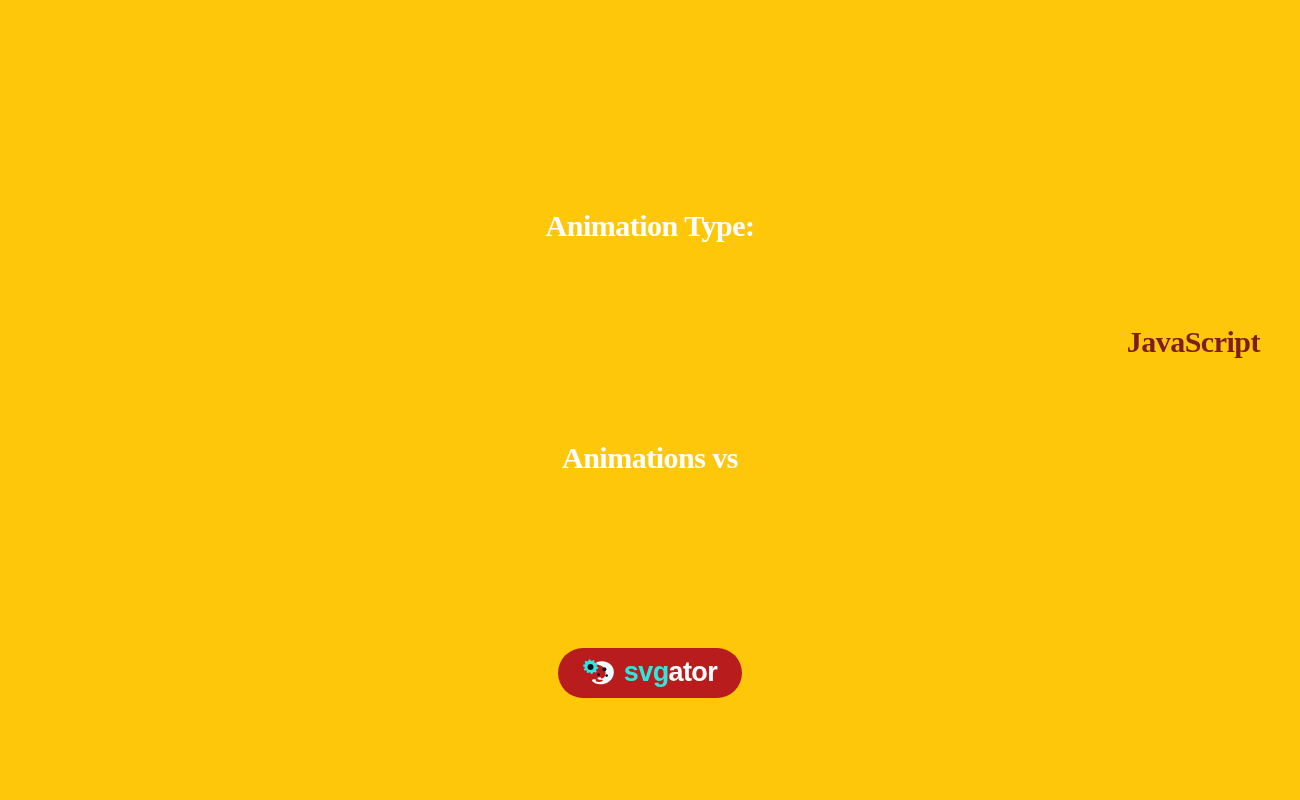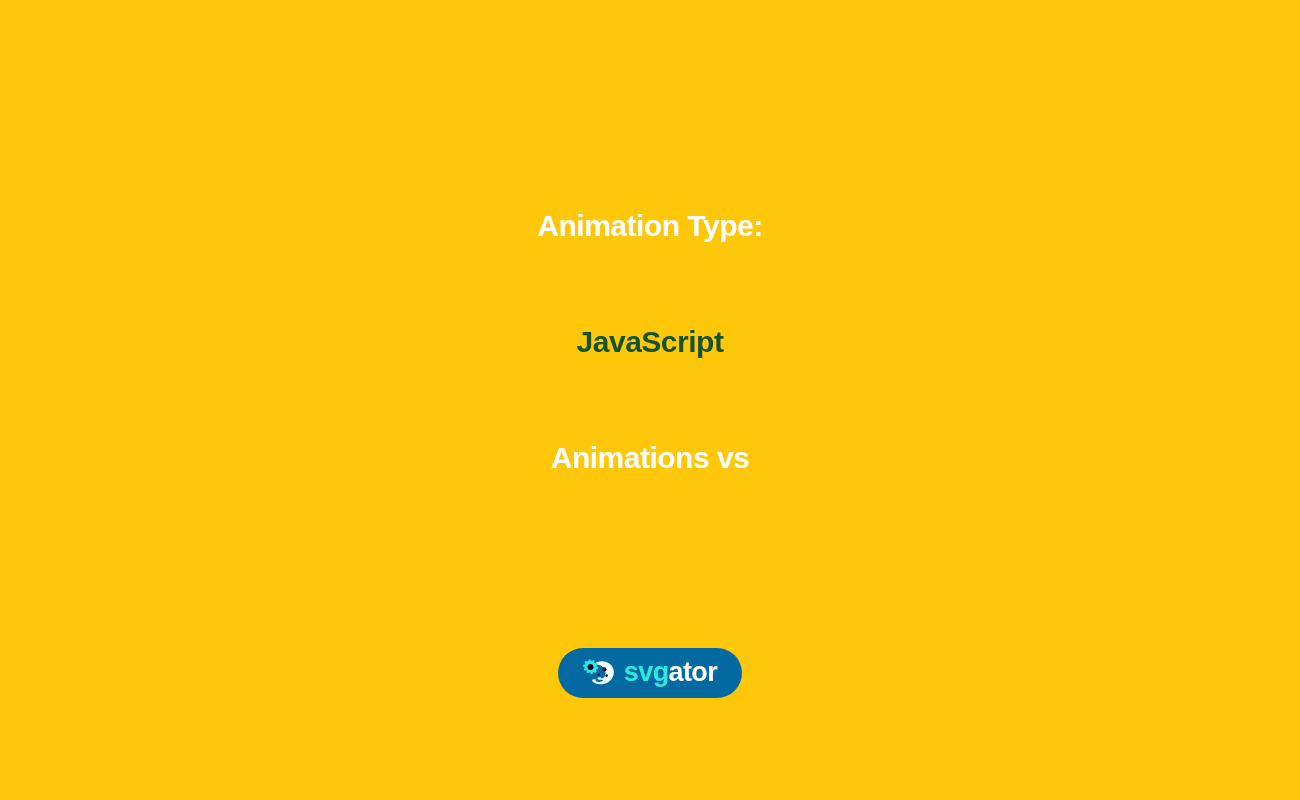--- a/index.html
+++ b/index.html
@@ -34,21 +34,21 @@
     right: 0;
     top: 168px;
     text-align: center;
     padding: 0 40px;
     box-sizing: border-box;
   }
 
   .headline-line {
     display: block;
     color: #FFFFFF;
-    font-family: Liberation Sans, sans-serif;
+    font-family: Liberation Serif, serif;
     font-weight: 700;
     font-size: 93px;
     line-height: 116px;
     letter-spacing: -0.5px;
     white-space: nowrap;
     -webkit-font-smoothing: antialiased;
   }
 
   
   #logo-badge {
@@ -90,25 +90,25 @@
   .wm-svg { color: #2EE8E0; }
   .wm-ator { color: #FFFFFF; }
 </style>
 </head>
 <body>
 
 <div id="poster" style="background: rgb(255, 199, 9);">
 
   <div id="headline">
     <span class="headline-line" style="color: rgb(255, 255, 255); font-size: 30px;">Animation Type:</span>
-    <span class="headline-line" style="color: #14532d; font-size: 30px;">JavaScript</span>
+    <span class="headline-line" style="color: #7f1d1d; font-size: 30px; text-align: right;">JavaScript</span>
     <span class="headline-line" style="color: rgb(255, 255, 255); font-size: 30px;">Animations vs</span>
   </div>
 
-  <div id="logo-badge" style="background: #0369a1;">
+  <div id="logo-badge" style="background: #b91c1c;">
 
     <svg id="logo-mark" viewBox="0 0 32 29" aria-hidden="true">
 
       <path fill="#F2FBFF" d="M14.1 3.0c4.9-1.6 10.6-0.6 13.8 2.7c3.6 3.7 3.9 9.5 1.1 13.7c-2.6 3.9-7.3 6.0-11.9 5.9c-3.1-0.1-6.0-1.2-7.9-3.3c-0.5-0.5-0.2-1.3 0.5-1.4l2.3-0.3c0.6-0.1 1.0 0.5 0.8 1.0c-0.2 0.5 0.1 1.0 0.6 1.2c1.9 0.8 4.3 0.6 6.1-0.5c0.6-0.4 0.2-1.3-0.5-1.2c-1.5 0.2-3.1-0.1-4.2-0.9c-0.5-0.4-0.3-1.2 0.3-1.3l2.0-0.4c0.5-0.1 0.9 0.3 0.9 0.8c0 0.3 0.3 0.5 0.6 0.5c0.9 0 1.8-0.3 2.4-0.9C23.0 16.2 23.2 12 21 9.1C19.1 6.6 15.9 5.3 12.8 5.5c-0.8 0.1-1.0-1.0-0.3-1.3L14.1 3.0z"></path>
 
       <circle fill="#0A0E21" cx="21.4" cy="10.3" r="2.0"></circle>
 
       <circle fill="#0A0E21" cx="15.6" cy="15.6" r="1.3"></circle>
       <circle fill="#0A0E21" cx="23.6" cy="16.6" r="1.3"></circle>
 

